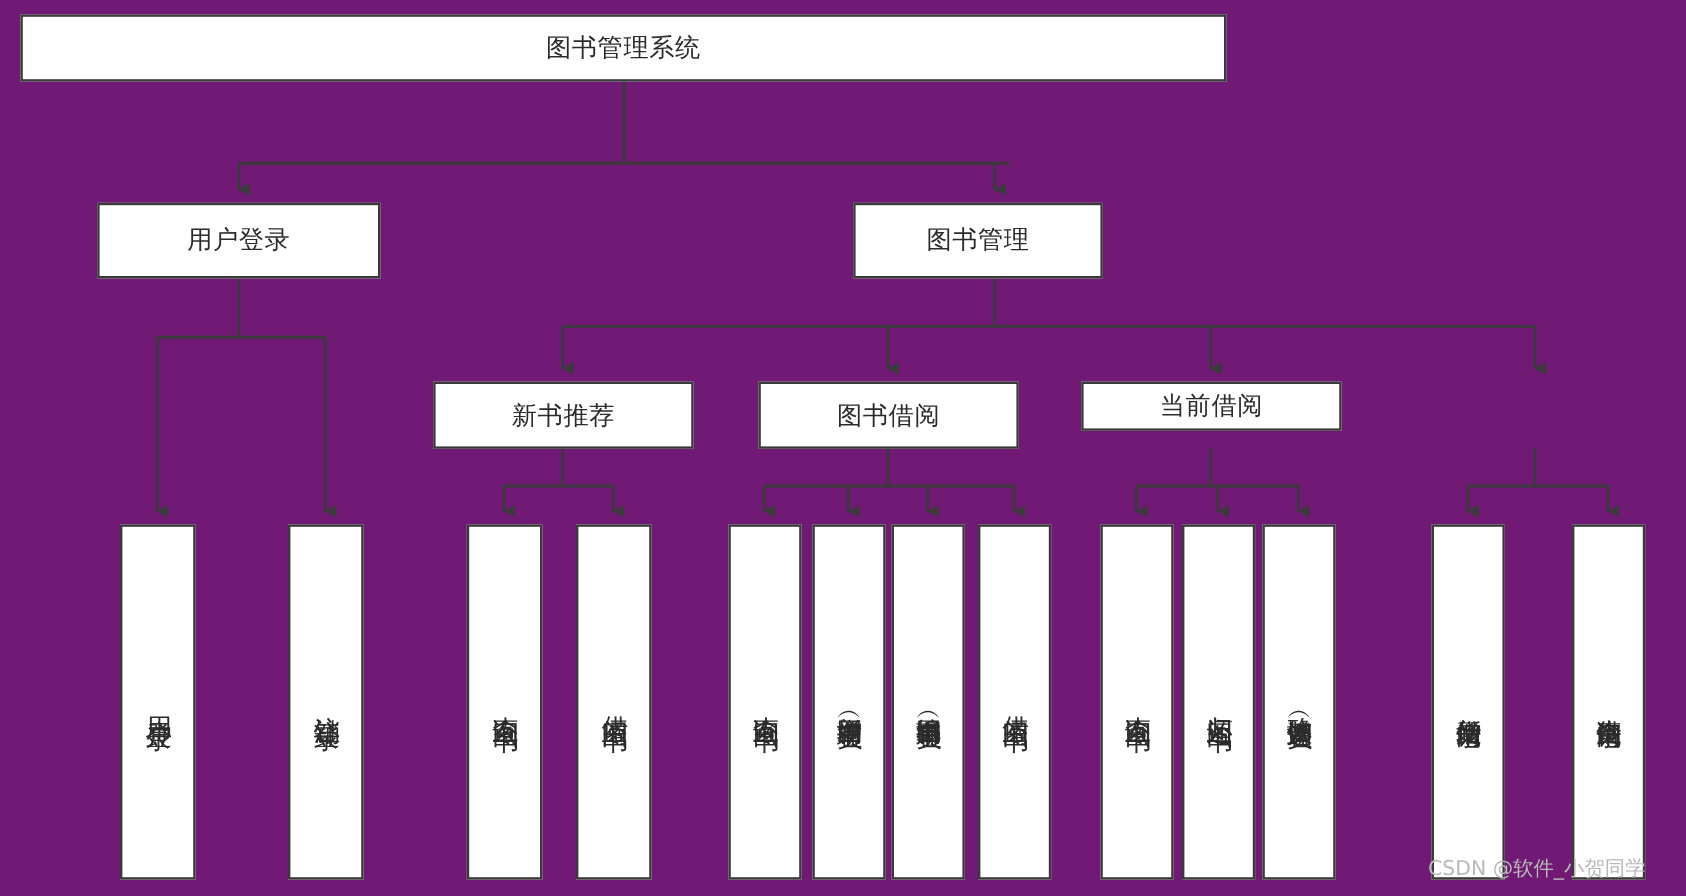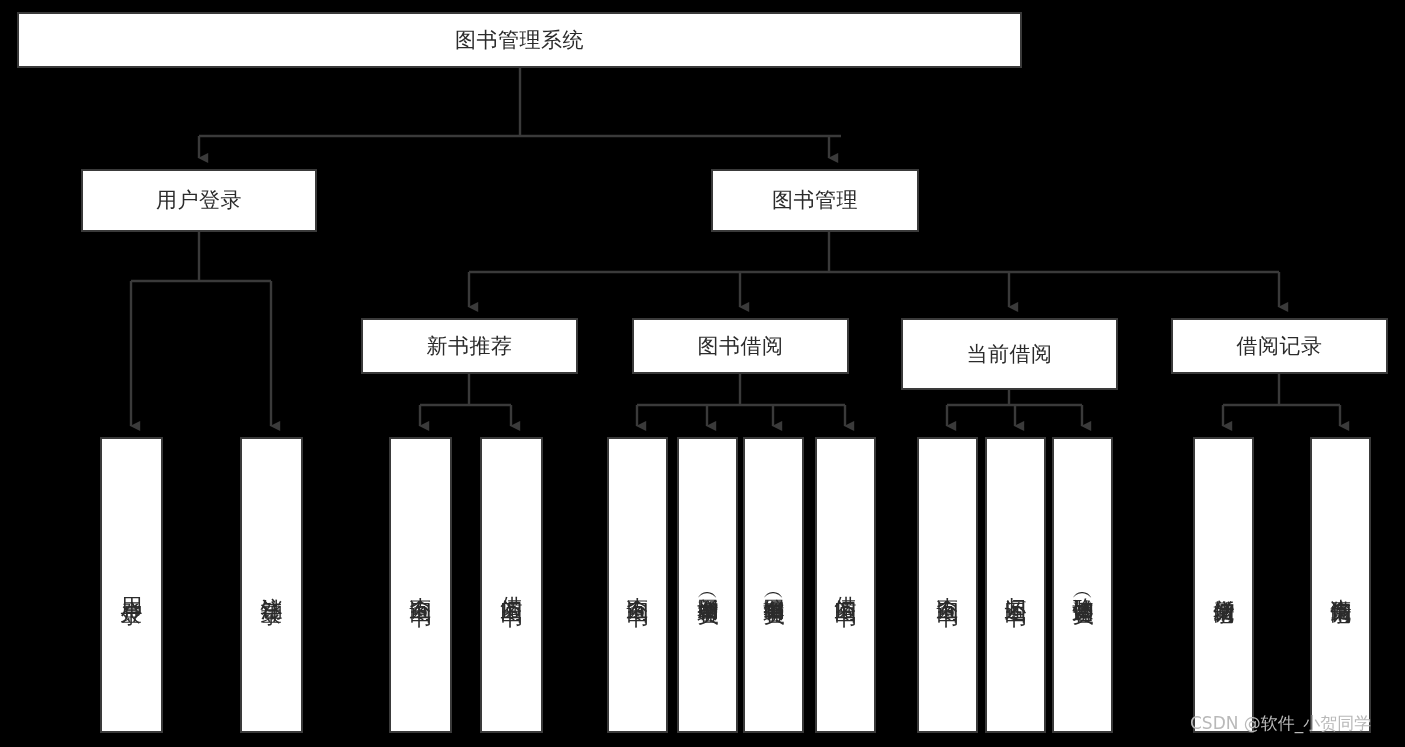--- a/index.html
+++ b/index.html
@@ -7,21 +7,21 @@
     padding: 0;
     background: #ffffff;
   }
   body {
     font-family: "DejaVu Sans", "Liberation Sans", sans-serif;
   }
   #canvas {
     position: relative;
     width: 1405px;
     height: 747px;
-    background: #000000;
+    background: #701a75;
     overflow: hidden;
   }
   svg.wires {
     position: absolute;
     left: 0;
     top: 0;
     width: 1405px;
     height: 747px;
   }
   .node {
@@ -131,25 +131,22 @@
   <div class="node" style="left:711px; top:169px; width:208px; height:63px;">
     <span class="label">图书管理</span>
   </div>
 
   <div class="node" style="left:632px; top:318px; width:217px; height:56px;">
     <span class="label">图书借阅</span>
   </div>
   <div class="node" style="left:361px; top:318px; width:217px; height:56px;">
     <span class="label">新书推荐</span>
   </div>
-  <div class="node" style="left:901px; top:318px; width:217px; height:72px;">
+  <div class="node" style="left:901px; top:318px; width:217px; height:41px;">
     <span class="label">当前借阅</span>
-  </div>
-  <div class="node" style="left:1171px; top:318px; width:217px; height:56px;">
-    <span class="label">借阅记录</span>
   </div>
 
   <div class="node vertical" style="left:100px; top:437px; width:63px; height:296px;">
     <span class="label">用户登录</span>
   </div>
   <div class="node vertical" style="left:240px; top:437px; width:63px; height:296px;">
     <span class="label">注销登录</span>
   </div>
 
   <div class="node vertical" style="left:389px; top:437px; width:63px; height:296px;">

